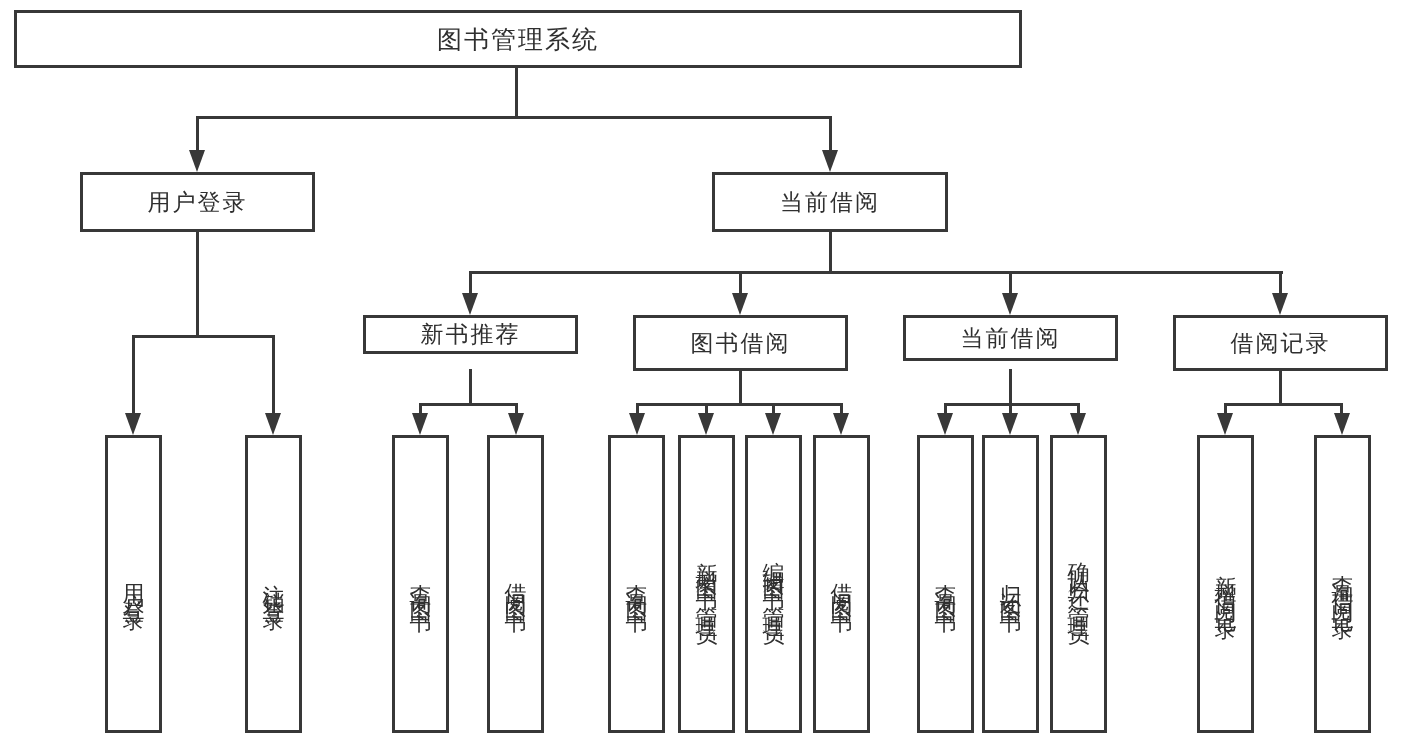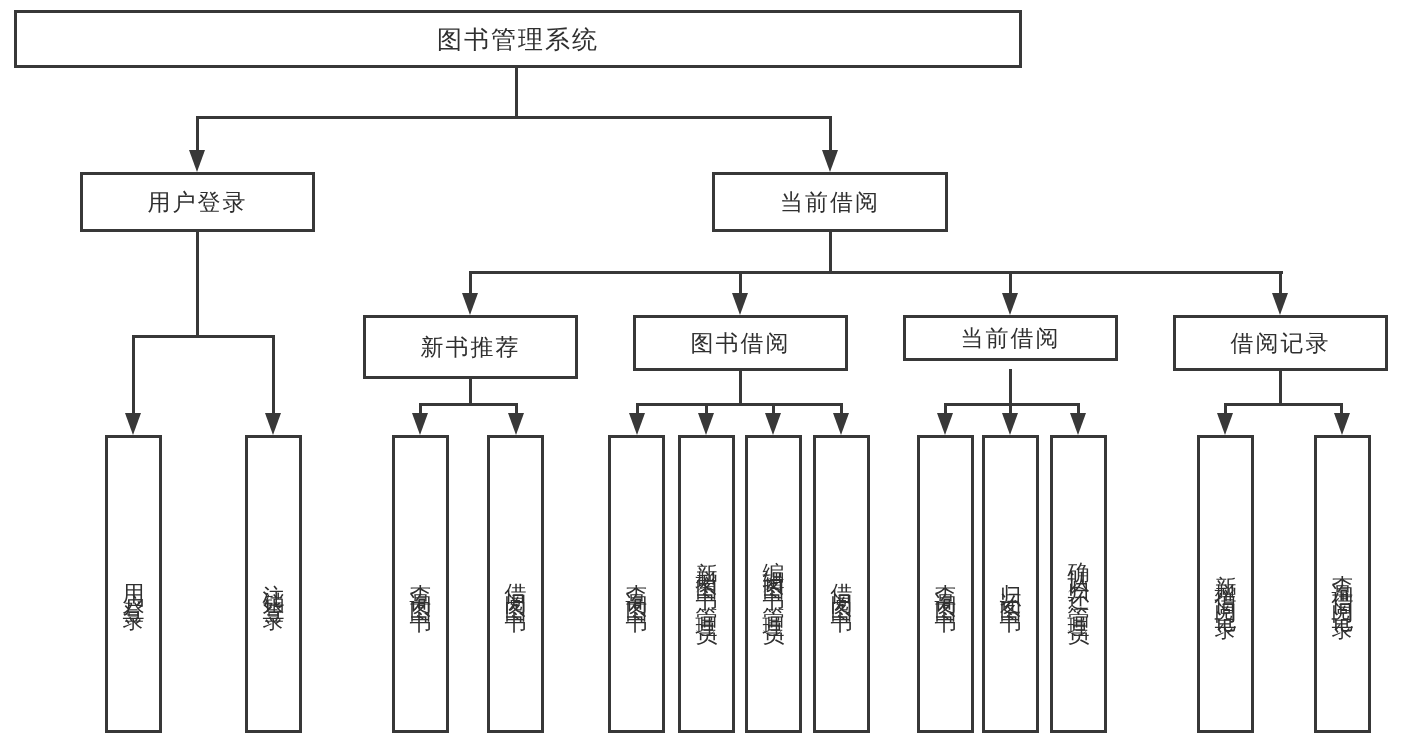--- a/index.html
+++ b/index.html
@@ -98,21 +98,21 @@
     <span class="title-label">图书管理系统</span>
   </div>
 
   <div class="box" style="left:80px;top:172px;width:235px;height:60px;">
     <span class="hlabel">用户登录</span>
   </div>
   <div class="box" style="left:712px;top:172px;width:236px;height:60px;">
     <span class="hlabel">当前借阅</span>
   </div>
 
-  <div class="box" style="left:363px;top:315px;width:215px;height:64px;">
+  <div class="box" style="left:363px;top:315px;width:215px;height:39px;">
     <span class="hlabel">新书推荐</span>
   </div>
   <div class="box" style="left:633px;top:315px;width:215px;height:56px;">
     <span class="hlabel">图书借阅</span>
   </div>
   <div class="box" style="left:903px;top:315px;width:215px;height:46px;">
     <span class="hlabel">当前借阅</span>
   </div>
   <div class="box" style="left:1173px;top:315px;width:215px;height:56px;">
     <span class="hlabel">借阅记录</span>

